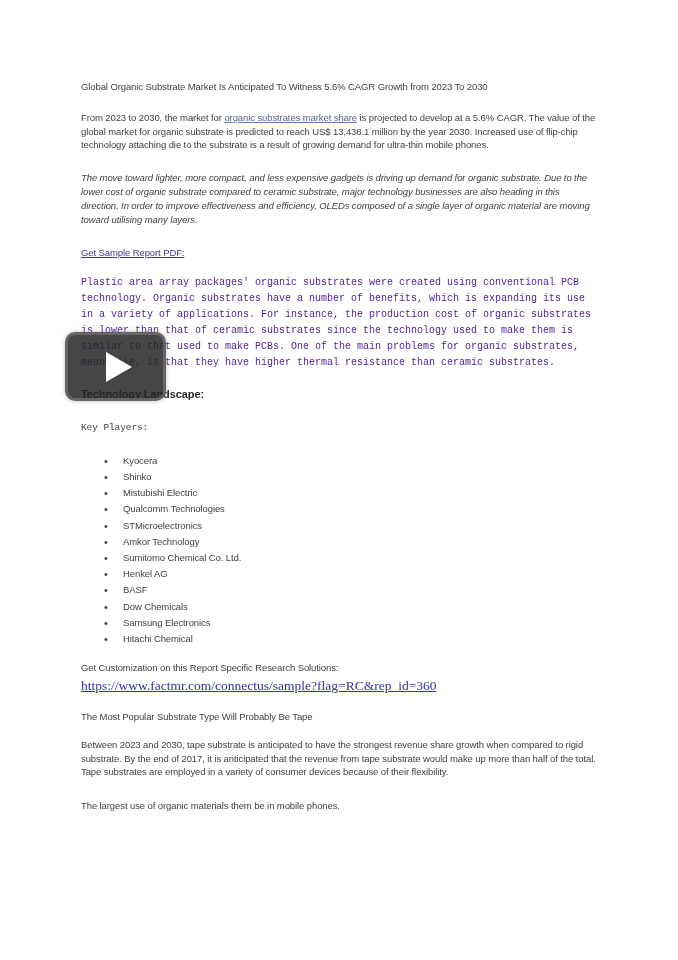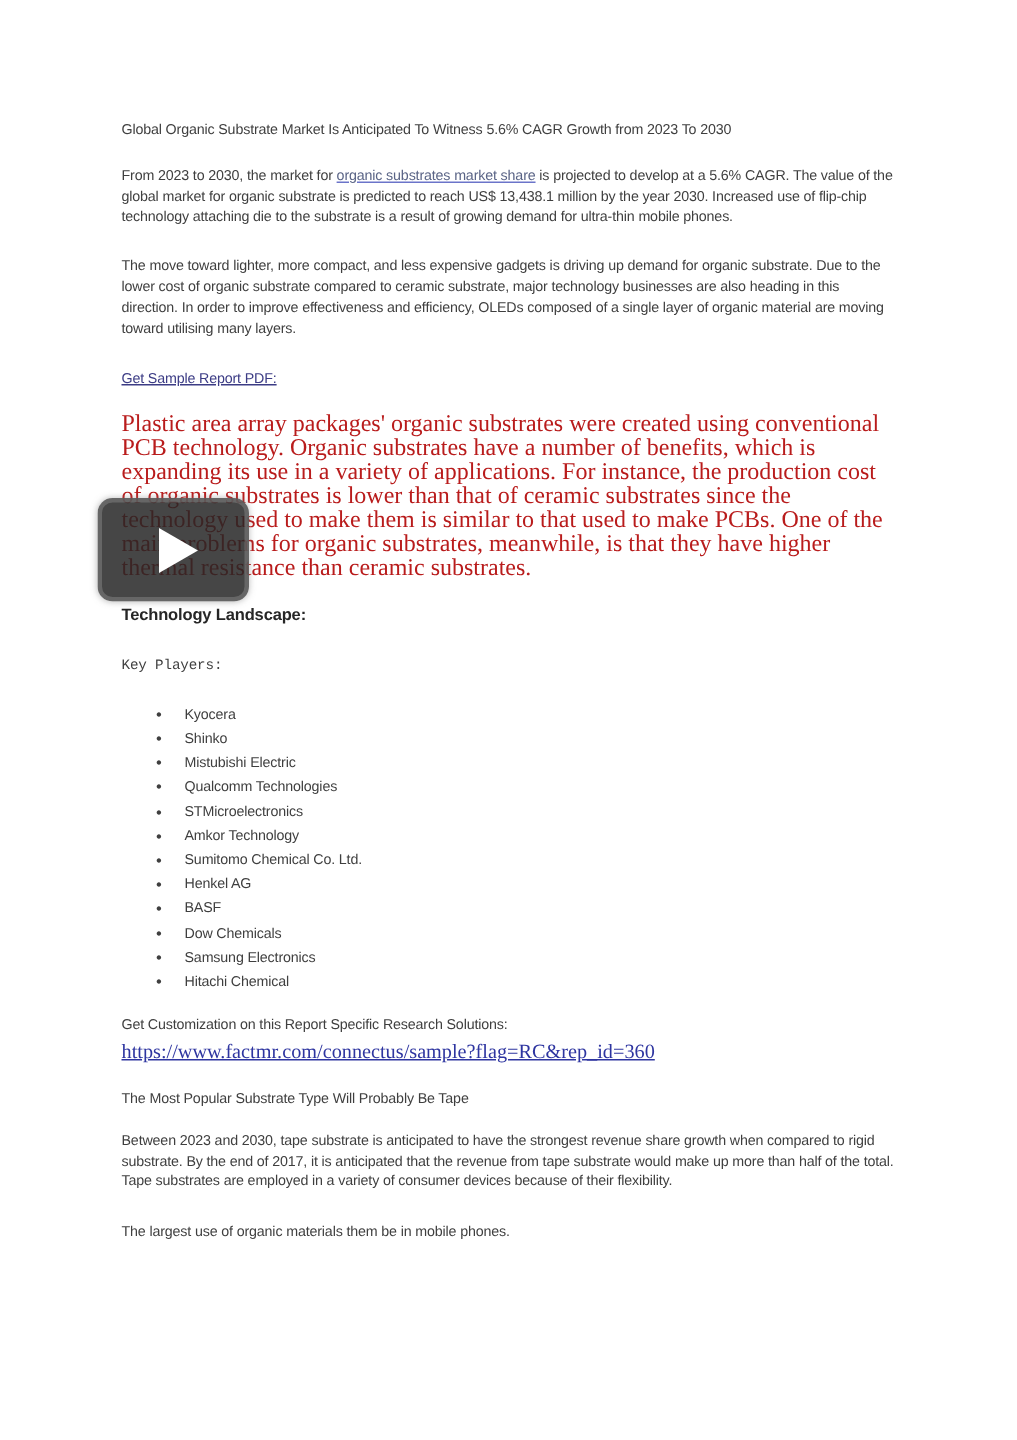--- a/index.html
+++ b/index.html
@@ -14,28 +14,28 @@
   .content { position: absolute; left: 81px; top: 80px; width: 517px; }
 
   .sans {
     font-size: 9.5px;
     line-height: 13.8px;
     letter-spacing: -0.1px;
     color: #3f3f3f;
   }
   .title    { margin-bottom: 17px; }
   .p1       { margin-bottom: 19px; }
-  .p2       { margin-bottom: 20px; }
+  .p2       { margin-bottom: 20px; font-style: italic; }
   .sample-line { margin-bottom: 15px; }
 
   .serif {
-    font-family: Liberation Serif, serif;
-    font-size: 16px;
+    font-family: Liberation Mono, monospace;
+    font-size: 10px;
     line-height: 16px;
-    color: #b91c1c;
+    color: #4c1d95;
     width: 520px;
   }
   .serif-para { margin-bottom: 17px; }
 
   .heading {
     font-weight: bold;
     font-size: 11px;
     color: #262626;
     margin-bottom: 19px;
     letter-spacing: -0.1px;

